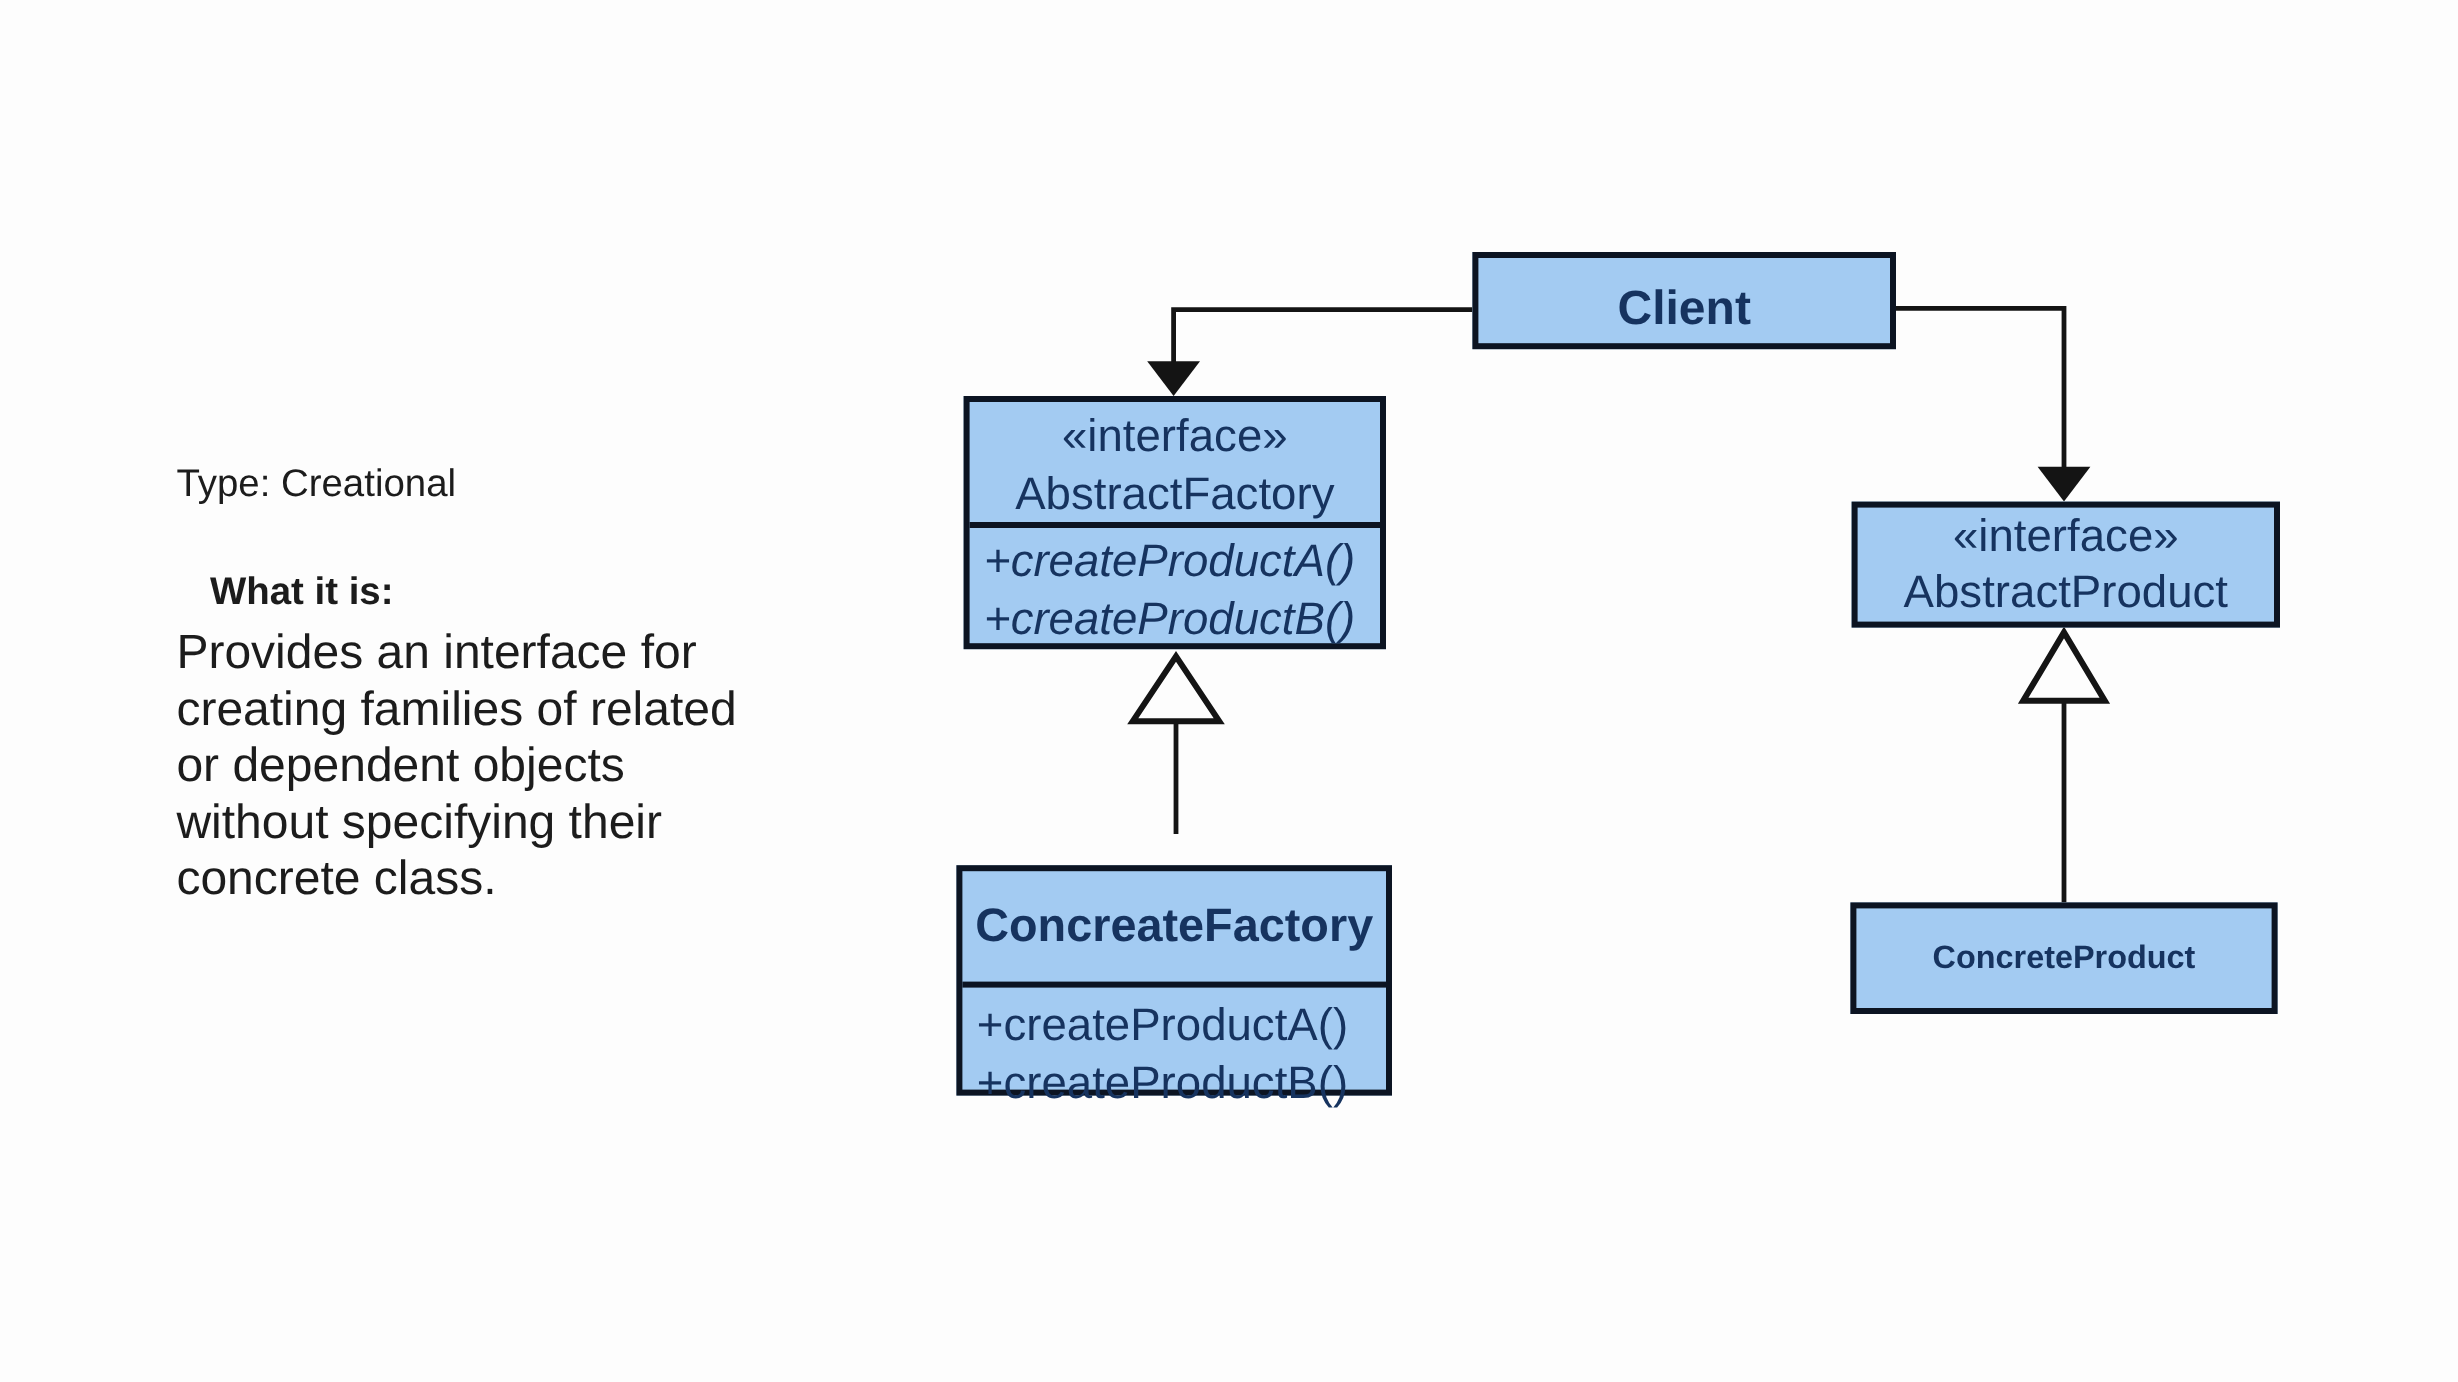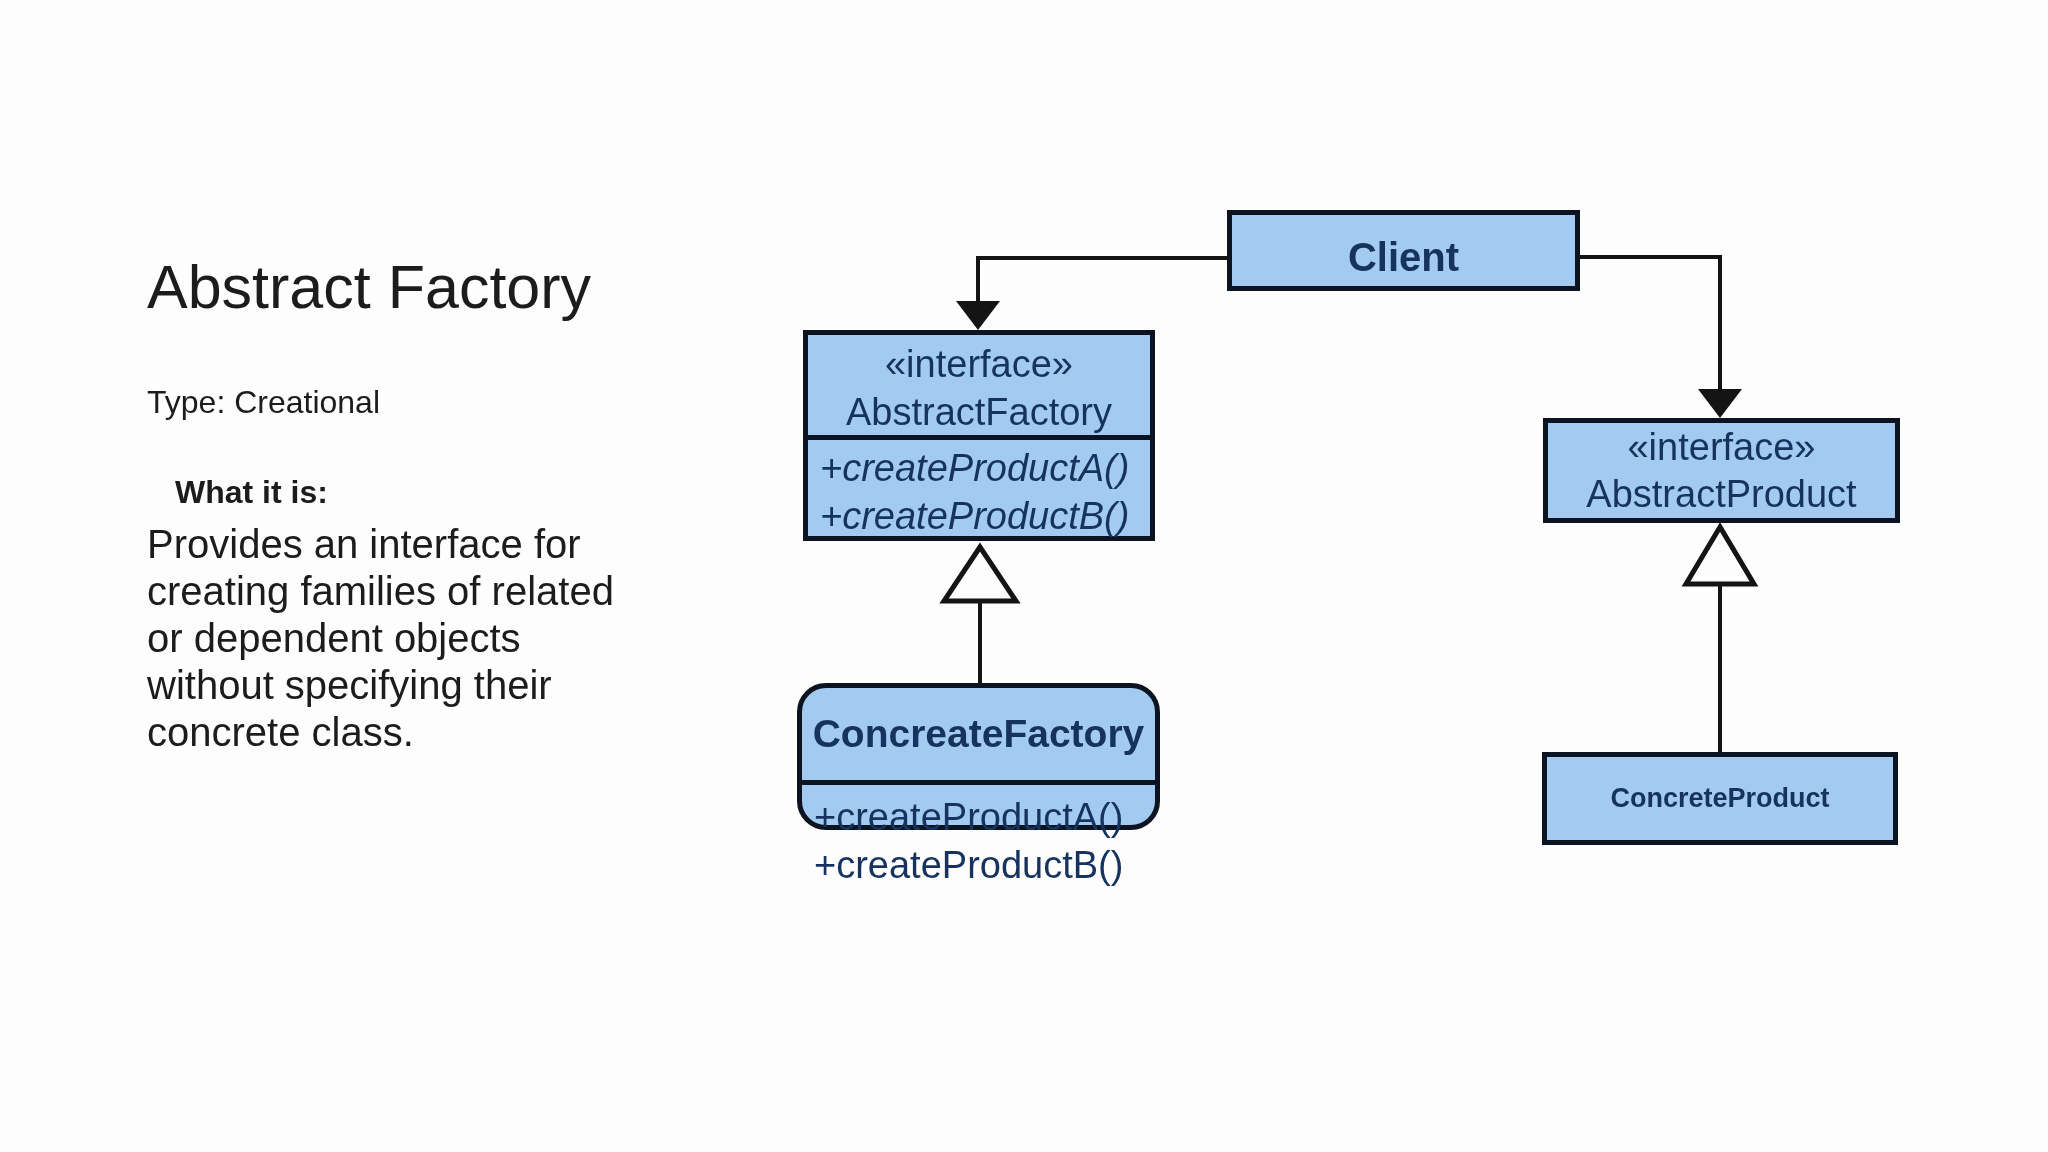--- a/index.html
+++ b/index.html
@@ -29,21 +29,21 @@
   .uml-box{
     position:absolute;background:var(--box-fill);
     border:5px solid var(--box-border);
     color:var(--box-text);text-align:center;
   }
   .uml-box .hdr{border-bottom:5px solid var(--box-border);}
   #client{left:1227px;top:210px;width:353px;height:81px;font-size:40px;font-weight:700;line-height:85px;}
   #abstract-factory{left:803px;top:330px;width:352px;height:211px;font-size:38px;}
   #abstract-factory .hdr{height:105px;padding-top:5px;line-height:48px;}
   #abstract-factory .methods{padding:4px 0 0 12px;text-align:left;font-style:italic;line-height:48px;}
-  #concreate-factory{left:797px;top:683px;width:363px;height:147px;font-size:38px;border-radius:29px;}
+  #concreate-factory{left:797px;top:721px;width:363px;height:192px;font-size:38px;}
   #concreate-factory .hdr{height:97px;line-height:92px;font-weight:700;font-size:39px;}
   #concreate-factory .methods{padding:8px 0 0 12px;text-align:left;line-height:48px;}
   #abstract-product{left:1543px;top:418px;width:357px;height:105px;font-size:38px;line-height:47px;padding-top:1px;}
   #concrete-product{left:1542px;top:752px;width:356px;height:93px;font-size:27px;font-weight:700;line-height:83px;}
   
   #connector-layer{left:0;top:0;width:2048px;height:1152px;}
   .conn-line{stroke:var(--connector);stroke-width:4;fill:none;}
   .dep-head{fill:var(--connector);stroke:none;}
   .real-tri{fill:var(--page-bg);stroke:var(--connector);stroke-width:5;stroke-linejoin:miter;}
 </style>
@@ -64,21 +64,20 @@
     <g>
       <line class="conn-line" x1="980" y1="695" x2="980" y2="600"></line>
       <polygon class="real-tri" points="980,547 944,601 1016,601"></polygon>
     </g>
     <g>
       <line class="conn-line" x1="1720" y1="752" x2="1720" y2="585"></line>
       <polygon class="real-tri" points="1720,527 1686,584 1754,584"></polygon>
     </g>
   </svg>
 
-  <h1 class="abs title">Abstract Factory</h1>
 
   <div class="abs type-line">
     <span class="lbl">Type:</span>
     <span>Creational</span>
   </div>
 
   <div class="abs what-label">What it is:</div>
 
   <p class="abs desc">Provides an interface for creating families of related or dependent objects without specifying their concrete class.</p>
 

